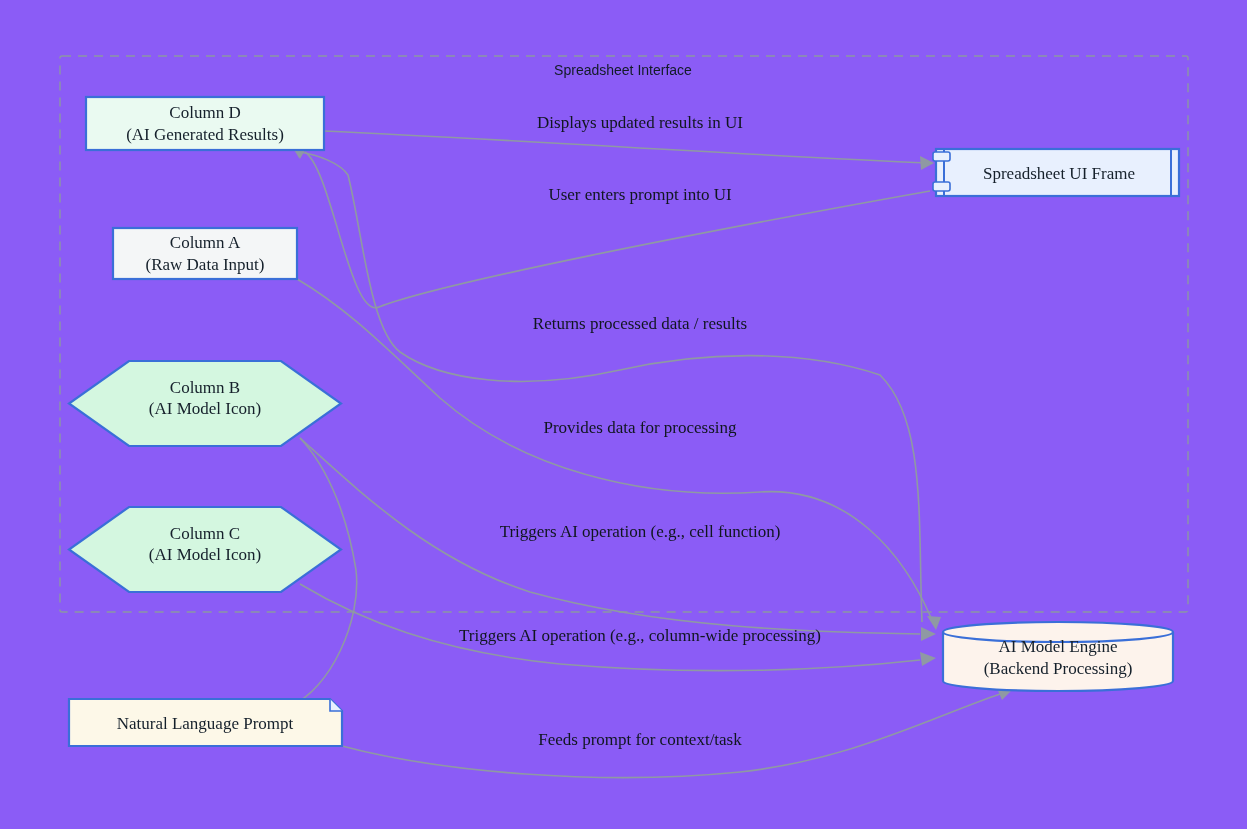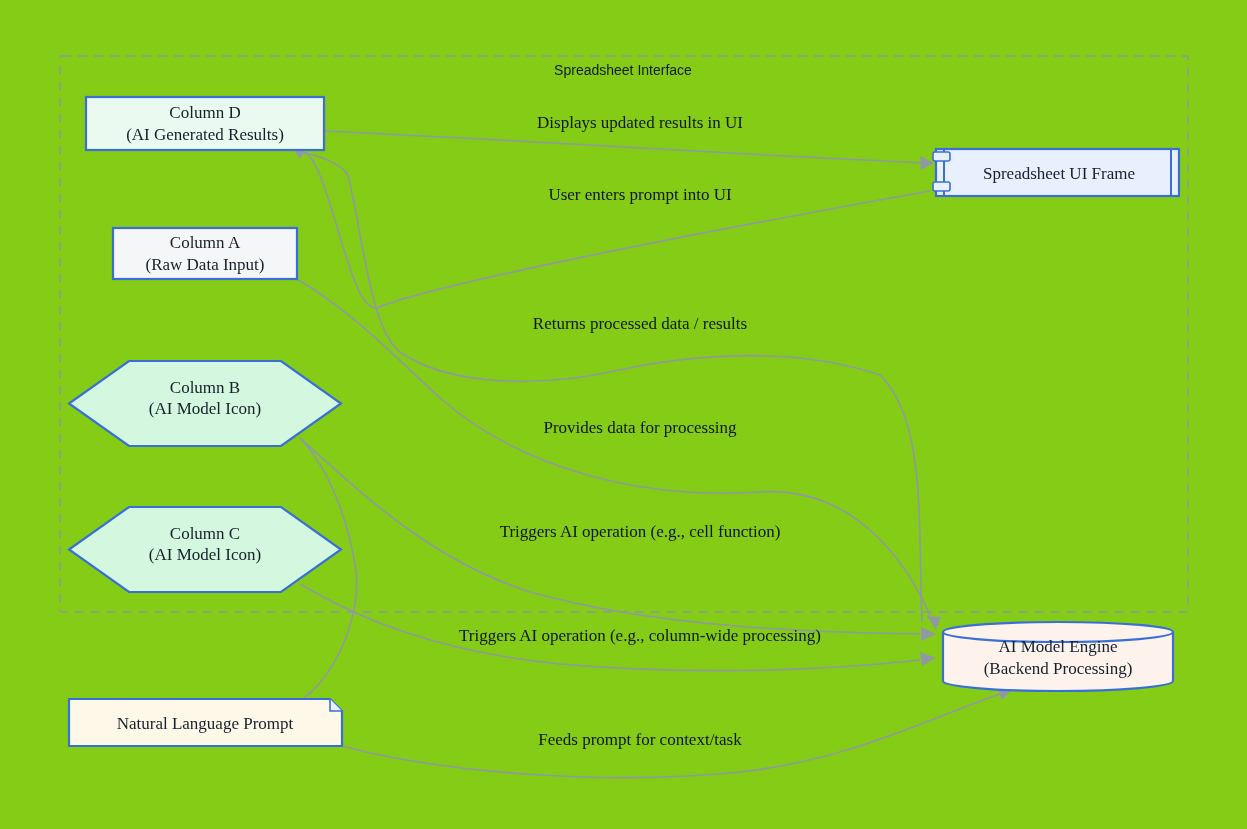--- a/index.html
+++ b/index.html
@@ -13,21 +13,21 @@
     height: 829px;
     overflow: hidden;
     font-family: "Liberation Serif", "DejaVu Serif", serif;
     position: relative;
   }
   #diagram-root {
     position: absolute;
     inset: 0;
     width: 1247px;
     height: 829px;
-    background: #84cc16;
+    background: #8b5cf6;
   }
   svg#flow-svg {
     position: absolute;
     left: 0;
     top: 0;
     width: 1247px;
     height: 829px;
     display: block;
   }
   .edge-path {

